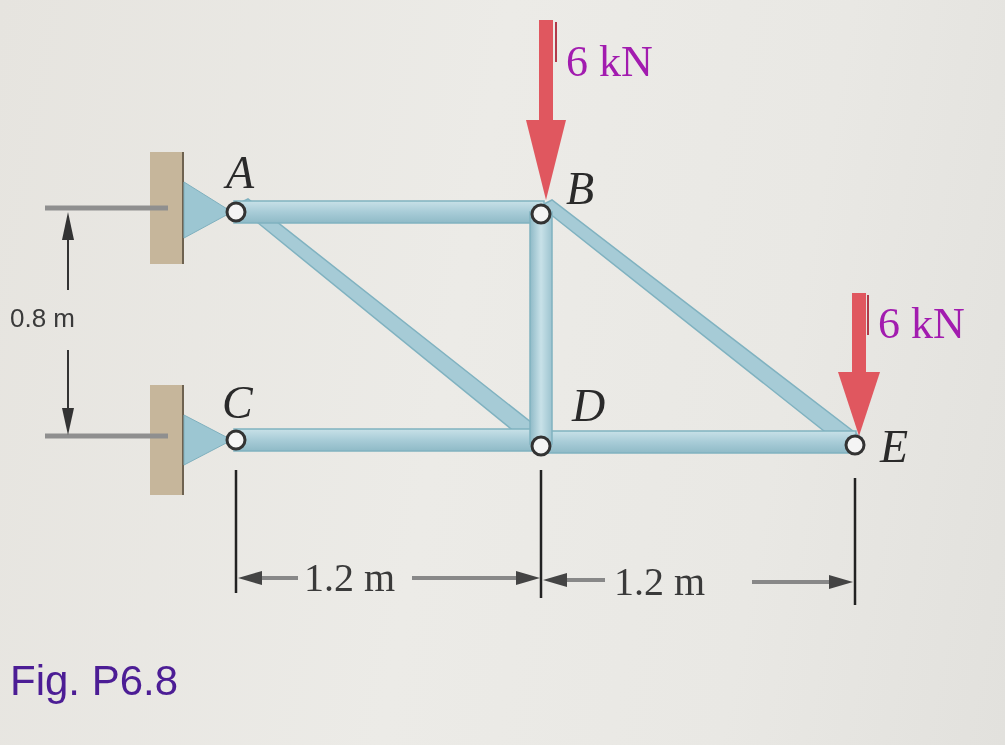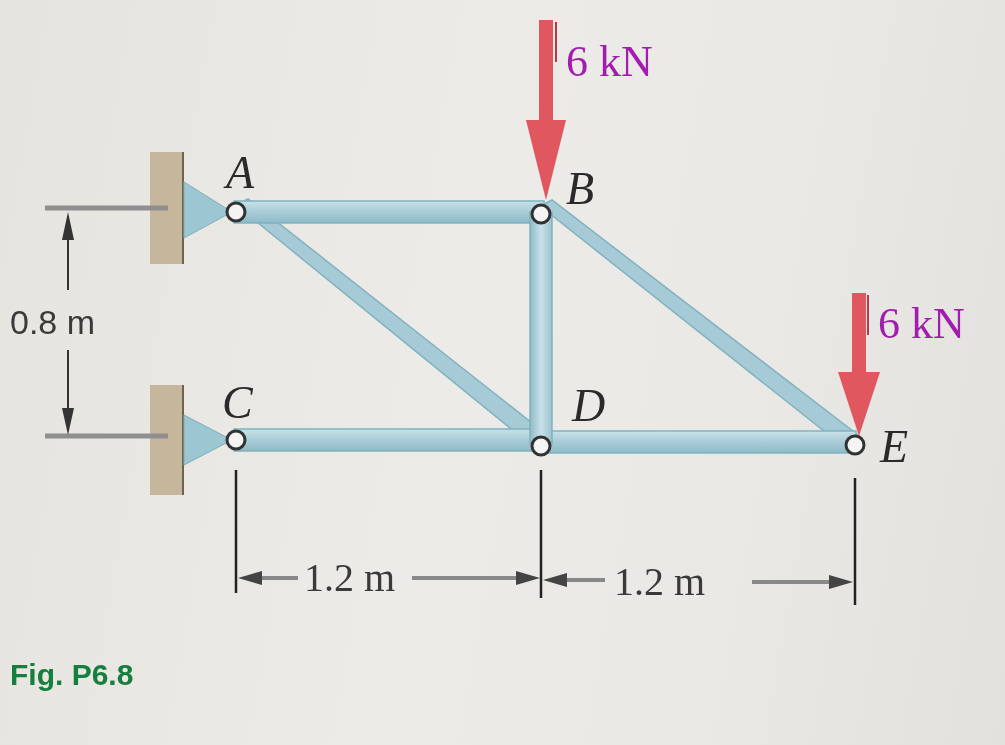--- a/index.html
+++ b/index.html
@@ -9,22 +9,22 @@
       position: relative;
     }
     .stage { position: absolute; left: 0; top: 0; width: 1005px; height: 745px; }
     svg { position: absolute; left: 0; top: 0; }
     .serif { font-family: "Liberation Serif", "DejaVu Serif", serif; }
     .sans { font-family: "Liberation Sans", "DejaVu Sans", sans-serif; }
     .label { position: absolute; white-space: nowrap; line-height: 1; }
     .joint-label { font-style: italic; font-size: 46px; color: #2a2a2a; }
     .load-label { font-size: 44px; color: #a21caf; }
     .dim-label { font-size: 40px; color: #3a3a3a; }
-    .dim-label-sans { font-size: 34px; color: #3a3a3a; }
-    .caption { font-weight: bold; font-size: 30px; color: #15803d; }
+    .dim-label-sans { font-size: 26px; color: #3a3a3a; }
+    .caption { font-weight: normal; font-size: 42px; color: #4c1d95; }
   </style>
 </head>
 <body>
 
 <div class="stage">
   <svg width="1005" height="745" viewBox="0 0 1005 745">
     <defs>
       <linearGradient id="mh" x1="0" y1="0" x2="0" y2="1">
         <stop offset="0" stop-color="#c8e1e8"></stop>
         <stop offset="0.5" stop-color="#a8ccd7"></stop>

